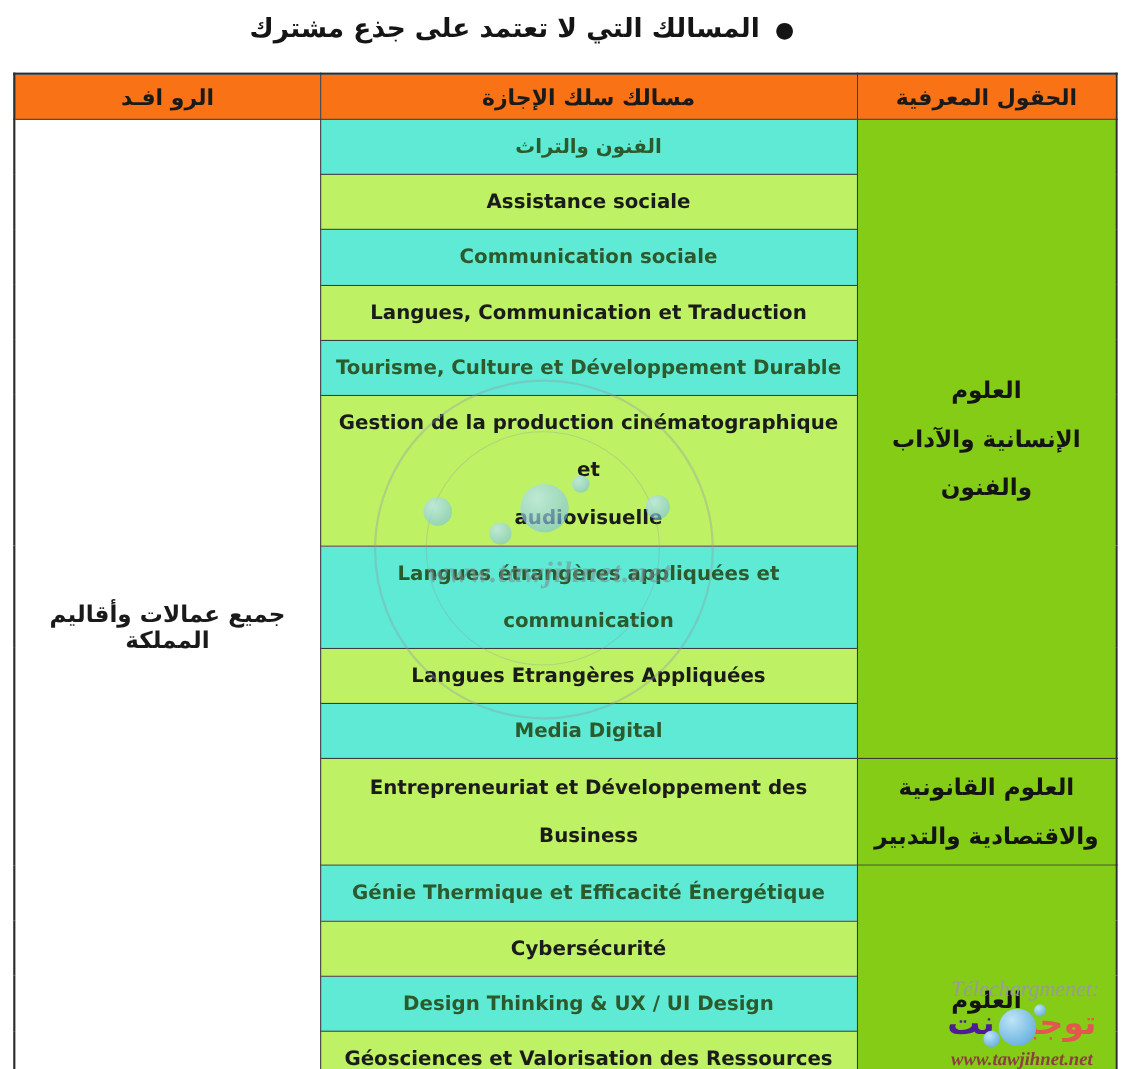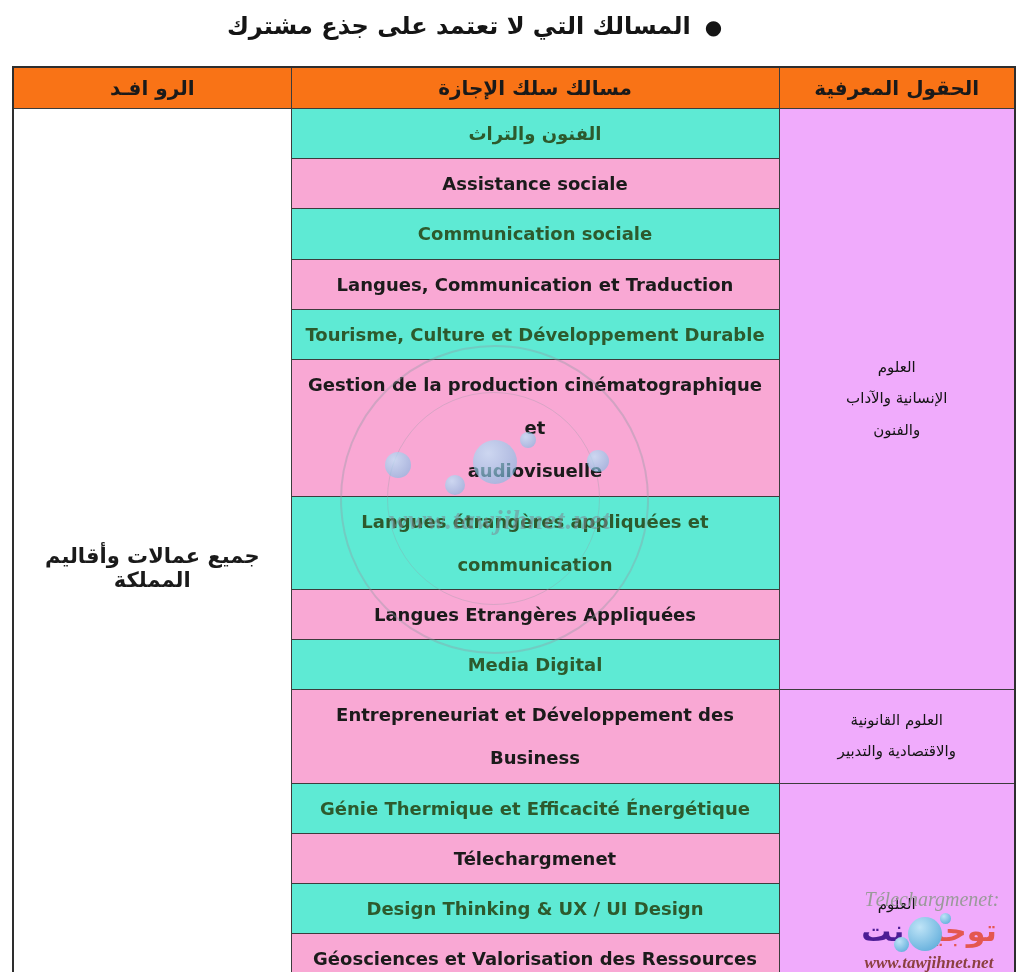--- a/index.html
+++ b/index.html
@@ -29,26 +29,26 @@
     overflow:hidden;
   }
   table{border:2.2px solid #2e2e2e;}
   th{
     background:#f97316;
     height:38px;
     font-size:20px;font-weight:bold;color:#1a1a1a;
   }
   .track-cell{
     font-size:18px;font-weight:bold;line-height:2.4;
-    padding:3px 8px;color:#1b1b1b;background:#f9a8d4;
+    padding:3px 8px;color:#1b1b1b;background:#bef264;
   }
   .track-cell.green{background:#5eead4;color:#2d5a2d;}
   .fields-cell{
-    font-size:15px;font-weight:normal;color:#141414;
-    line-height:2.1;padding:4px 6px;background:#f0abfc;
+    font-size:21px;font-weight:bold;color:#141414;
+    line-height:2.1;padding:4px 6px;background:#84cc16;
   }
   .feeders-cell{
     font-size:21px;font-weight:bold;color:#1a1a1a;
     background:#ffffff;padding:4px 6px;
   }
   
   .wm-center{
     position:absolute;left:325px;top:340px;width:350px;height:340px;
     pointer-events:none;z-index:5;
   }
@@ -167,21 +167,21 @@
         <tr>
           <td rowspan="1" class="fields-cell">العلوم القانونية
 والاقتصادية والتدبير</td>
           <td class="track-cell">Entrepreneuriat et Développement des Business</td>
         </tr>
         <tr>
           <td rowspan="4" class="fields-cell">العلوم</td>
           <td class="track-cell green">Génie Thermique et Efficacité Énergétique</td>
         </tr>
         <tr>
-          <td class="track-cell">Télechargmenet</td>
+          <td class="track-cell">Cybersécurité</td>
         </tr>
         <tr>
           <td class="track-cell green">Design Thinking &amp; UX / UI Design</td>
         </tr>
         <tr>
           <td class="track-cell">Géosciences et Valorisation des Ressources
 Minières</td>
         </tr>
       </tbody>
   </table>

